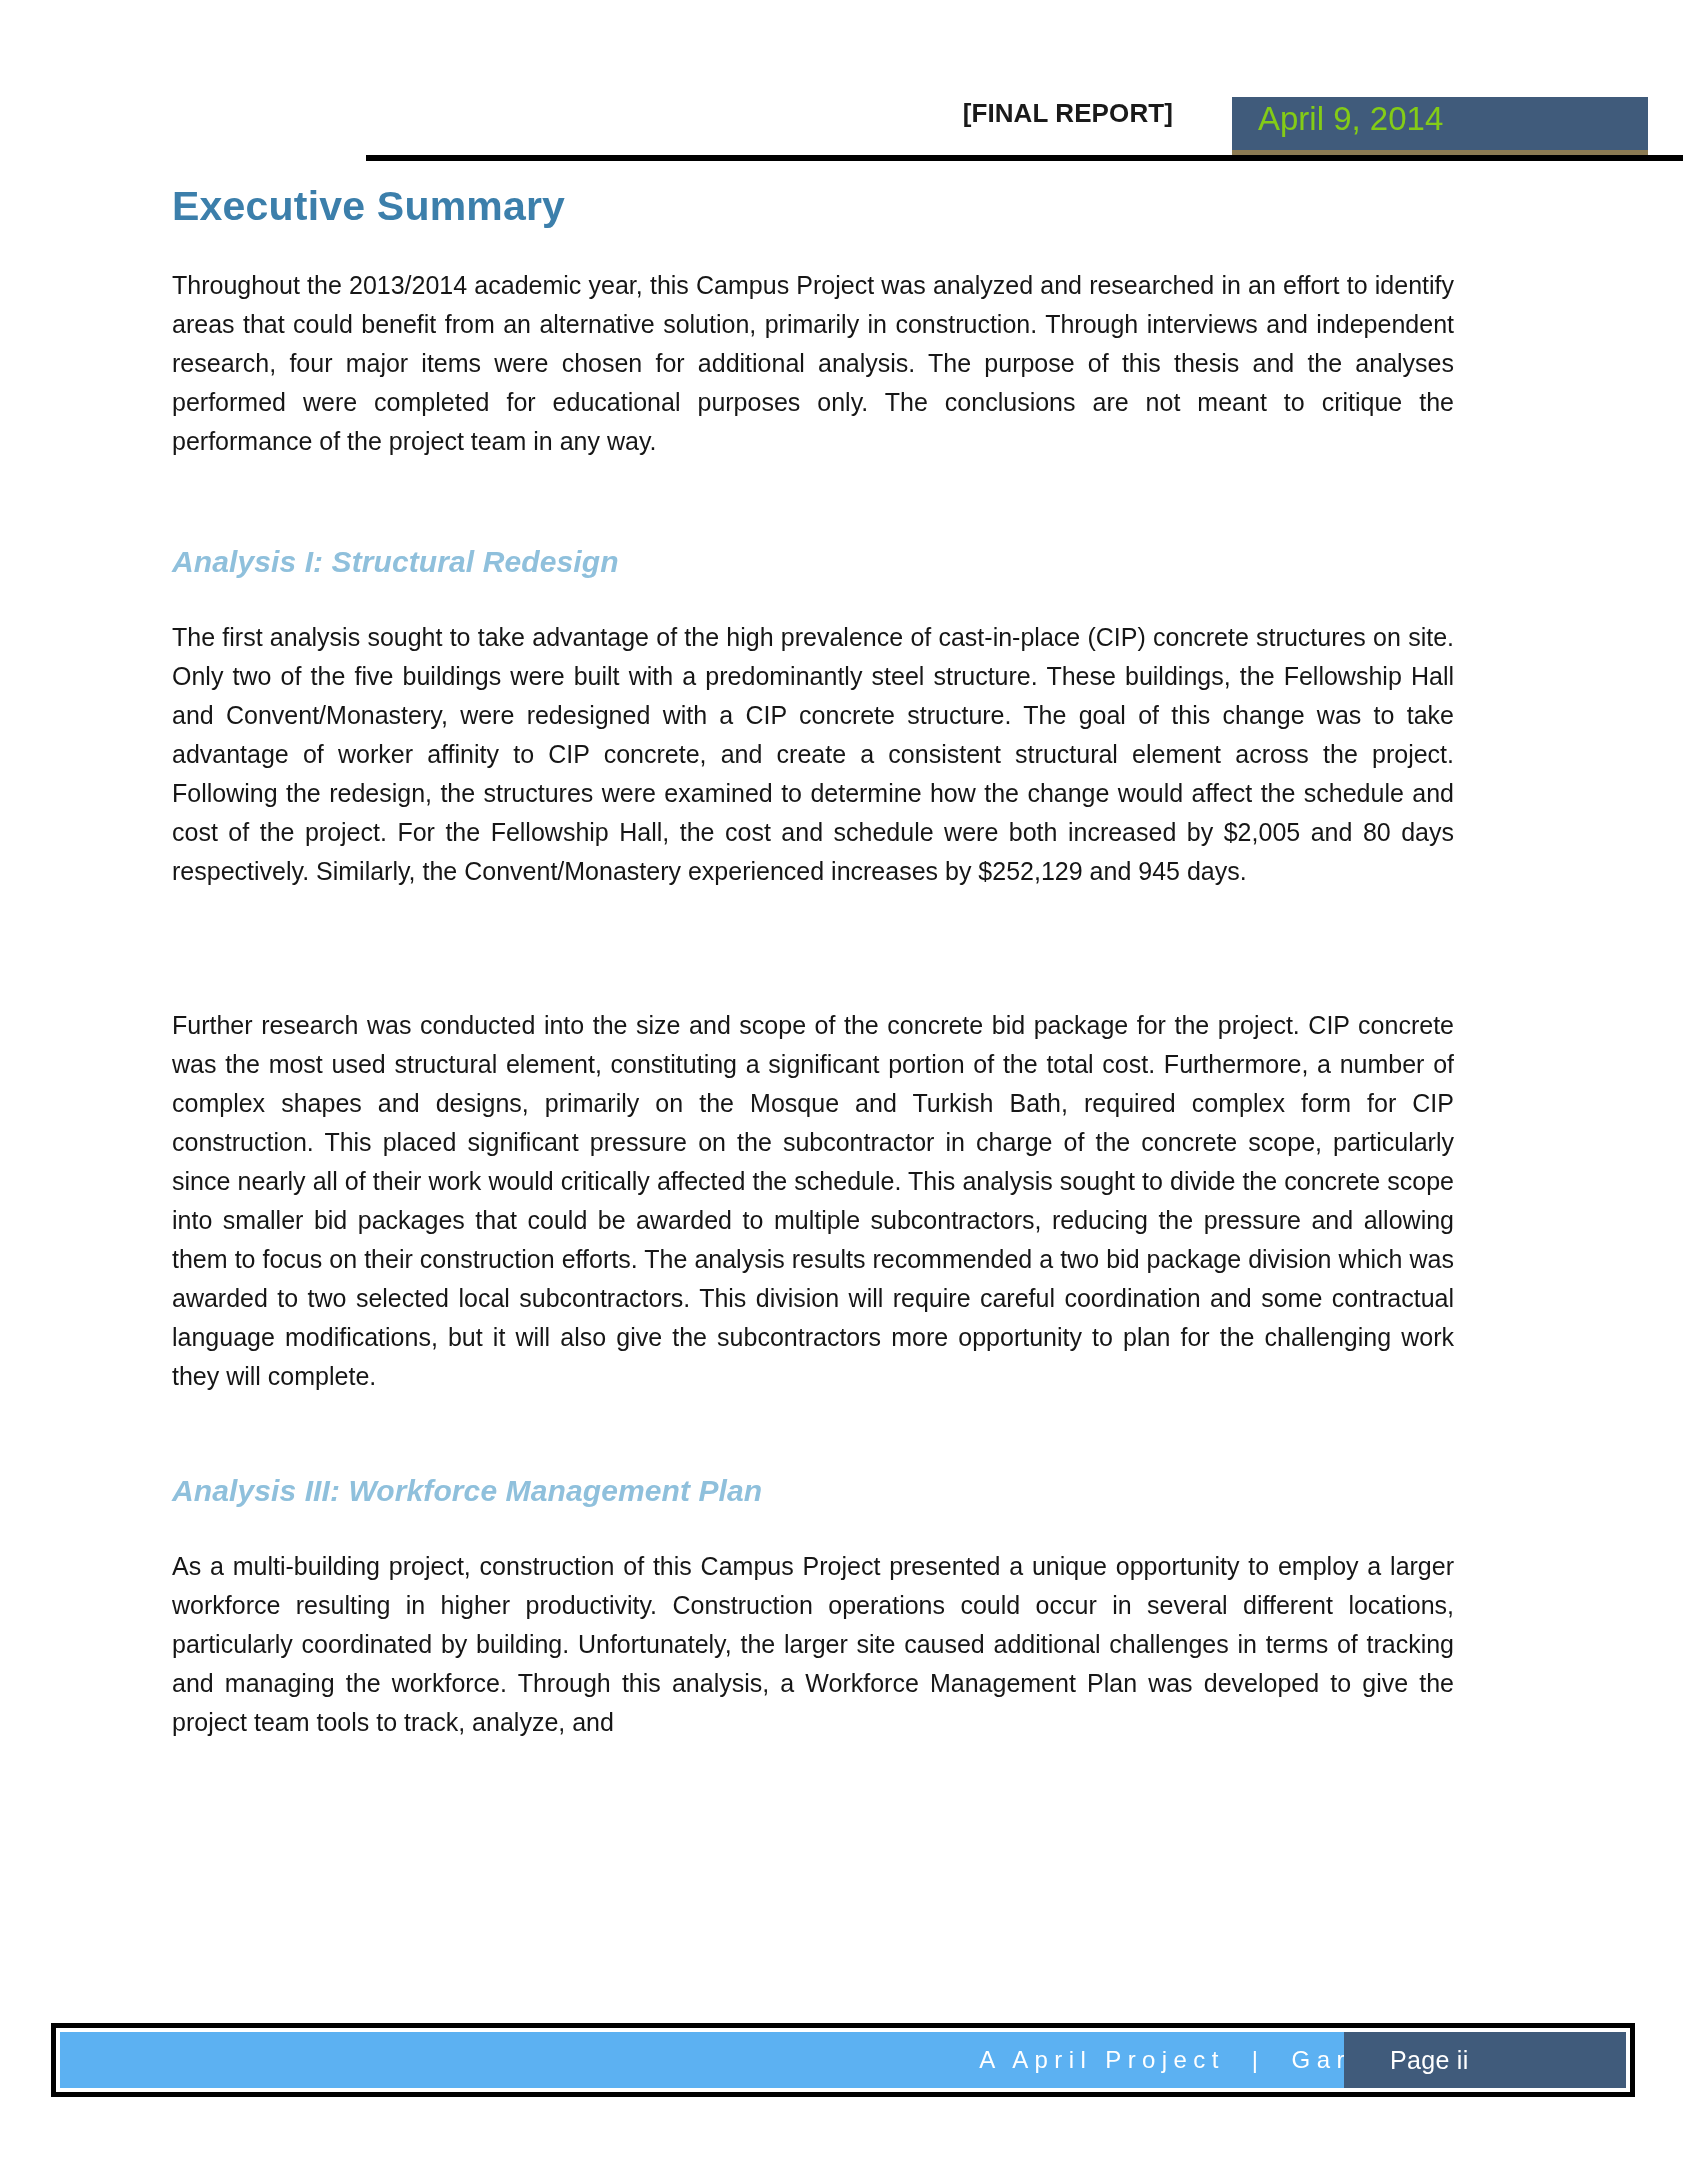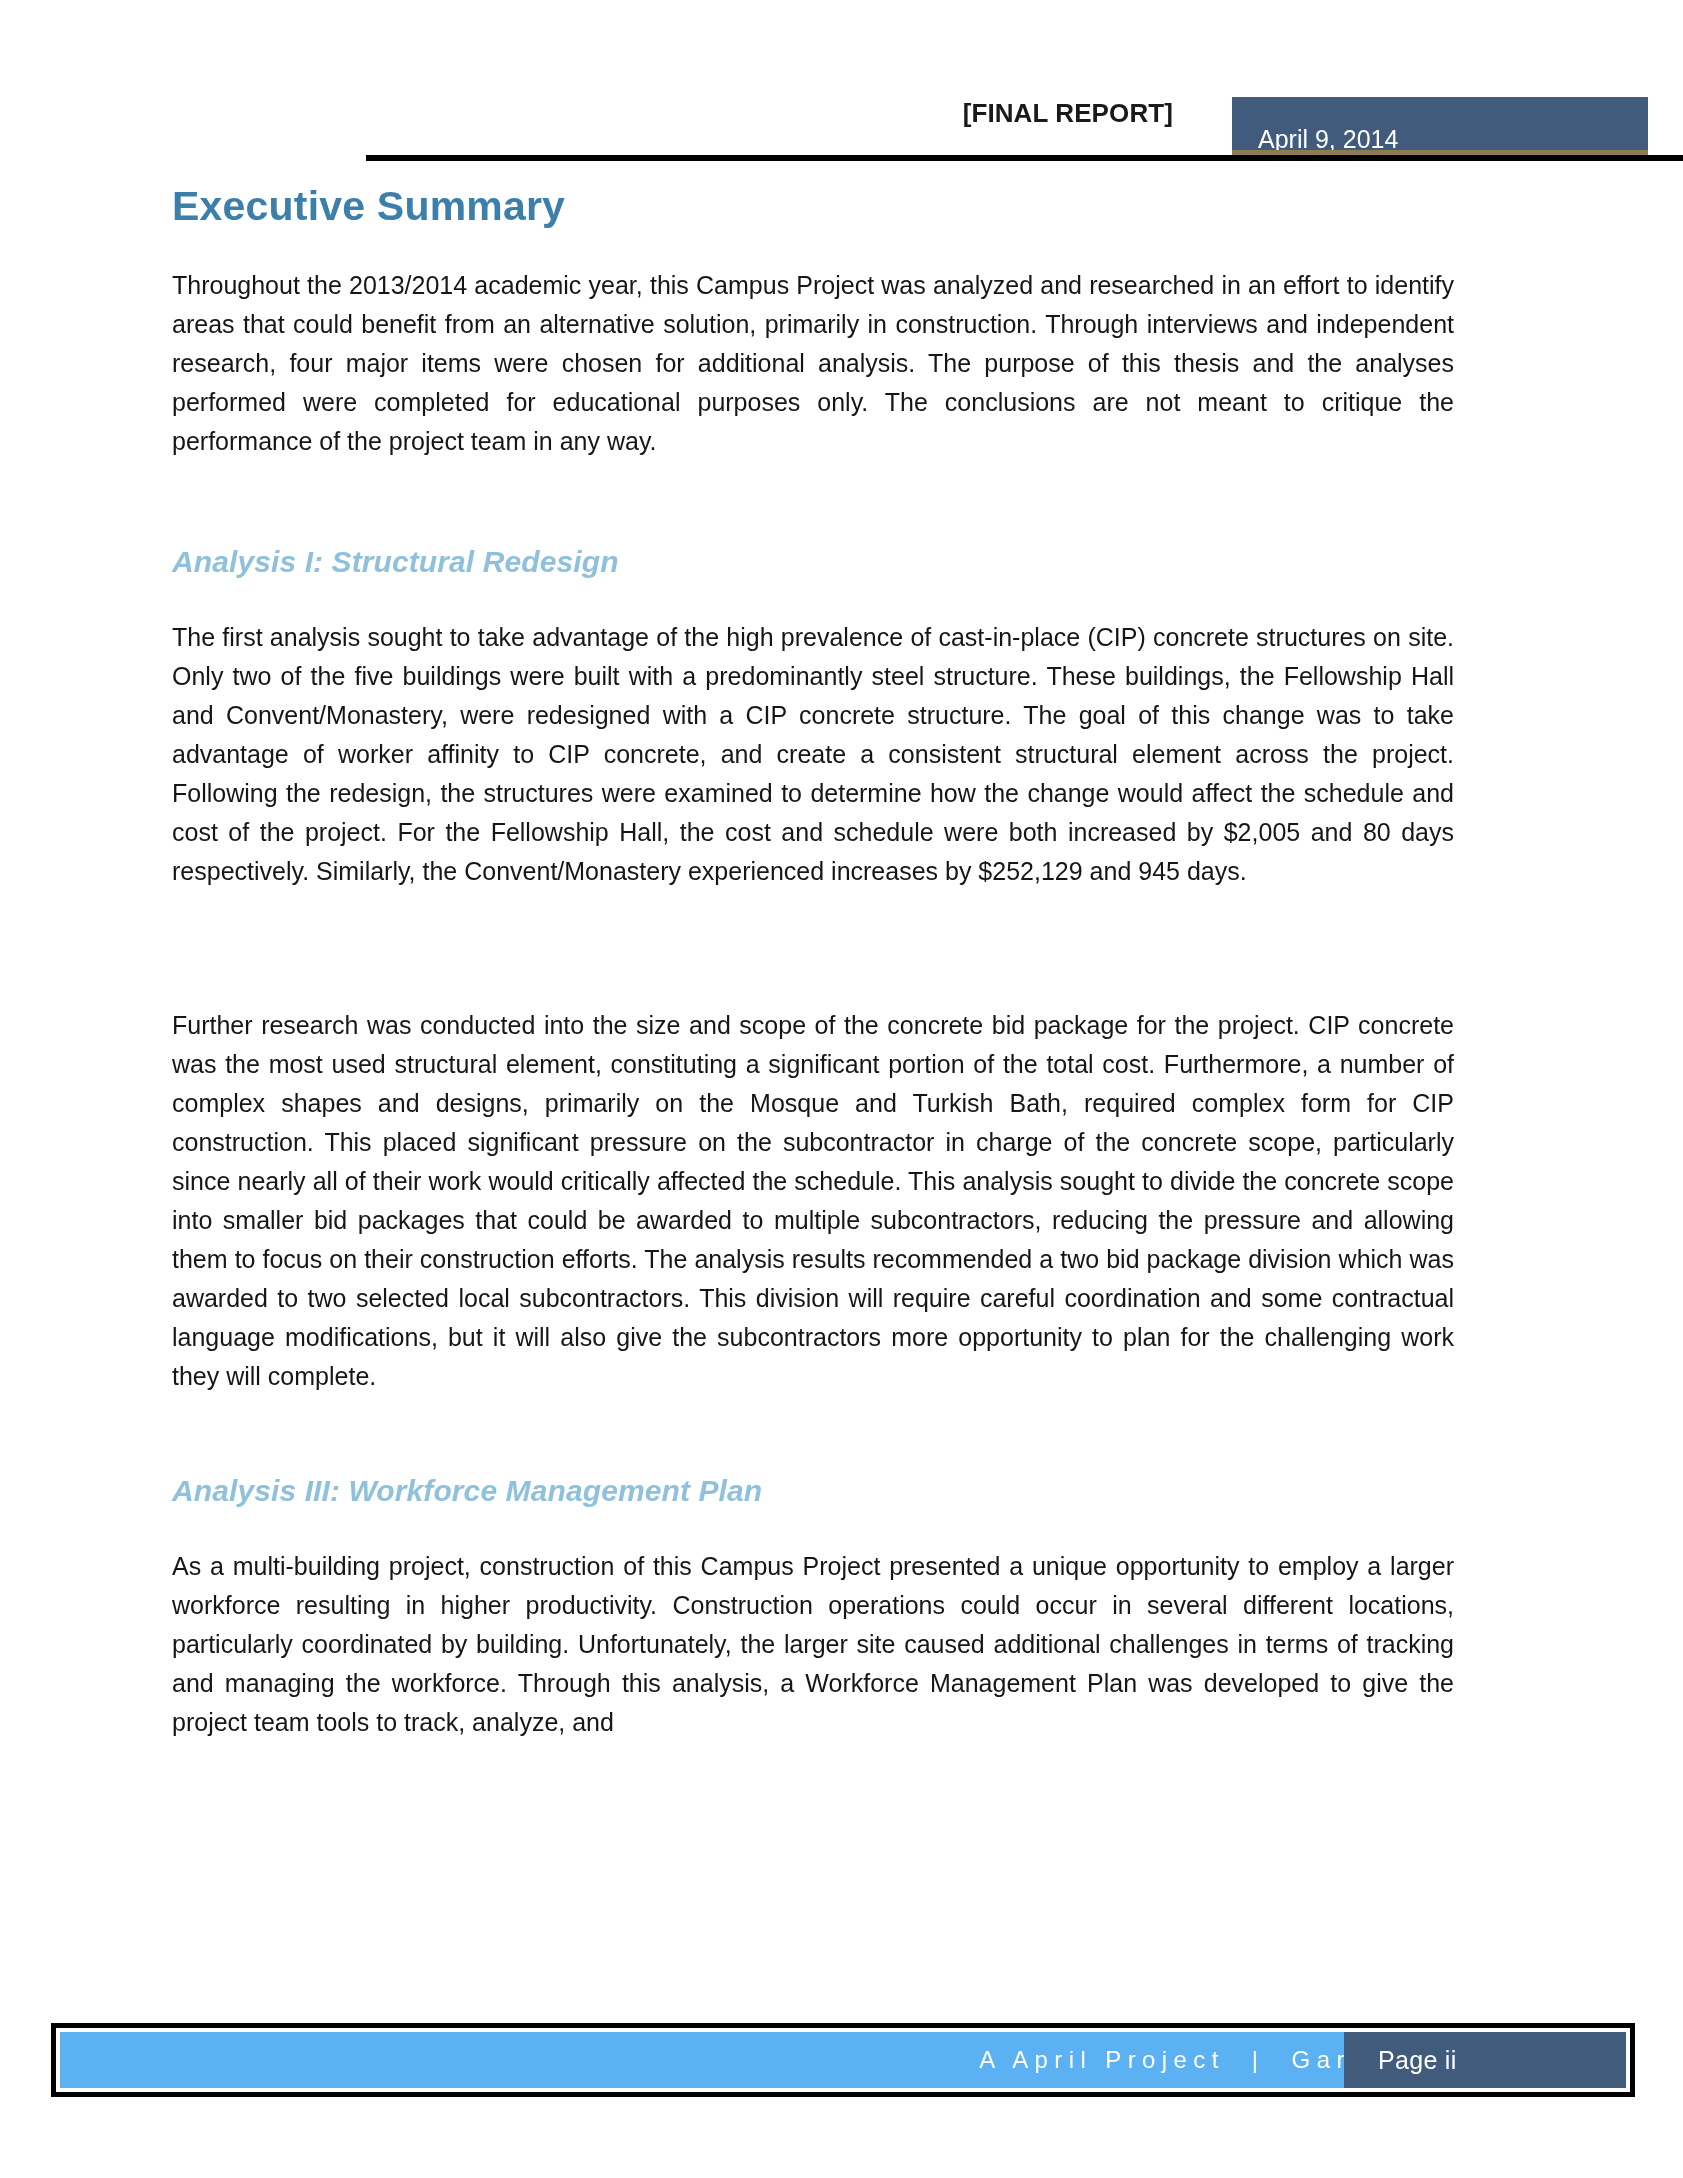--- a/index.html
+++ b/index.html
@@ -54,23 +54,23 @@
     left: 1049px;
     top: 97px;
     width: 416px;
     height: 53px;
     background: #405B7B;
     box-sizing: border-box;
   }
   .header-date-text {
     position: absolute;
     left: 26px;
-    top: 28px;
-    font-size: 25px;
-    color: #ffffff;
+    top: 3px;
+    font-size: 33px;
+    color: #84cc16;
     white-space: nowrap;
     font-weight: normal;
   }
   .header-olive-rule {
     position: absolute;
     left: 1049px;
     top: 150px;
     width: 416px;
     height: 5px;
     background: #8C7B53;
@@ -172,21 +172,21 @@
     background: #405B7B;
     display: flex;
     align-items: center;
     justify-content: flex-start;
     box-sizing: border-box;
   }
   .footer-page-text {
     color: #ffffff;
     font-size: 25px;
     letter-spacing: 0.3px;
-    padding-left: 34px;
+    padding-left: 46px;
     white-space: nowrap;
   }
 </style>
 </head>
 <body>
 
 <div class="page">
 
   <div class="header">
     <div class="header-inner">

